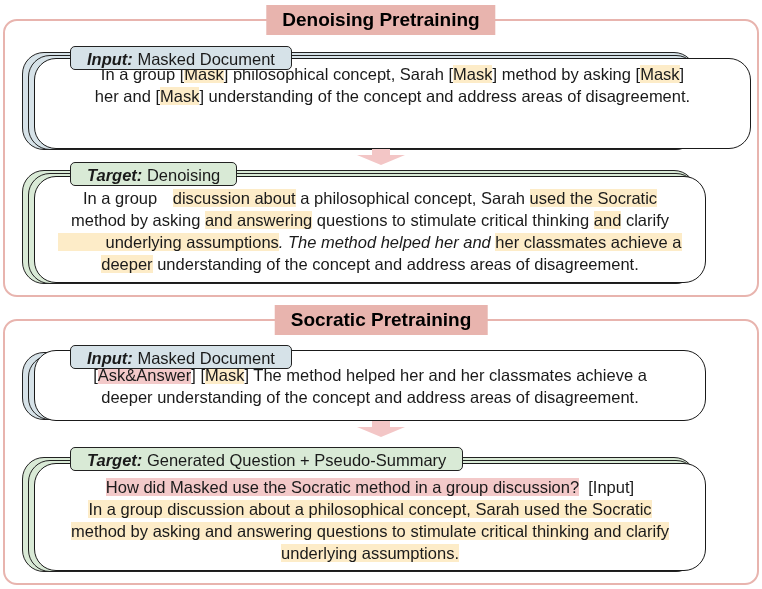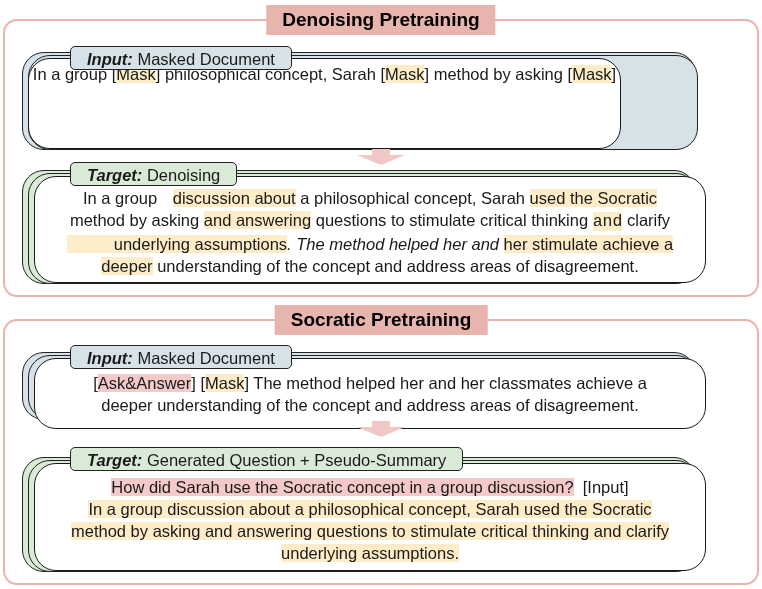--- a/index.html
+++ b/index.html
@@ -35,72 +35,73 @@
 </style>
 </head>
 <body>
 
 <div class="section" style="top:19px;height:278px;"></div>
 <div class="section-title" style="top:5px;">Denoising Pretraining</div>
 
 <div class="card">
   <div class="stack blue" style="left:22px;top:52px;width:674px;height:98px;"></div>
   <div class="stack blue" style="left:28px;top:55px;width:670px;height:95px;"></div>
-  <div class="main-box" id="d-in" style="left:28px;top:58px;width:593px;height:91px;padding-top:4px;">
+  <div class="main-box" id="d-in" style="left:34px;top:58px;width:717px;height:91px;padding-top:4px;">
       <span class="line"><span style="white-space: pre;">In a group [</span><span class="hl" style="white-space: pre;">Mask</span><span style="white-space: pre;">] philosophical concept, Sarah [</span><span class="hl" style="white-space: pre;">Mask</span><span style="white-space: pre;">] method by asking [</span><span class="hl" style="white-space: pre;">Mask</span><span style="white-space: pre;">]</span></span>
+      <span class="line"><span style="white-space: pre;">her and [</span><span class="hl" style="white-space: pre;">Mask</span><span style="white-space: pre;">] understanding of the concept and address areas of disagreement.</span></span>
     </div>
   <div class="label-tab blue" style="left:70px;top:46px;">
     <b>Input:</b><span> Masked Document</span>
   </div>
 </div>
 
 <div>
   <div class="arrow-body" style="left:372px;top:149px;width:18px;height:7px;"></div>
   <div class="arrow-head" style="left:357px;top:155px;"></div>
 </div>
 
 <div class="card">
   <div class="stack green" style="left:22px;top:170px;width:674px;height:114px;"></div>
   <div class="stack green" style="left:28px;top:173px;width:670px;height:111px;"></div>
   <div class="main-box" id="d-tg" style="left:34px;top:176px;width:672px;height:107px;padding-top:10px;">
       <span class="line"><span style="white-space: pre;">In a group </span><span class="hl" style="white-space: pre; margin-left: 11px;">discussion about</span><span style="white-space: pre;"> a philosophical concept, Sarah </span><span class="hl" style="white-space: pre;">used the Socratic</span></span>
-      <span class="line"><span style="white-space: pre;">method by asking </span><span class="hl" style="white-space: pre;">and answering</span><span style="white-space: pre;"> questions to stimulate critical thinking </span><span class="hl" style="white-space: pre; font-family: Liberation Mono, monospace;">and</span><span style="white-space: pre;"> clarify</span></span>
-      <span class="line"><span class="hl" style="white-space: pre; padding-left: 47px;">underlying assumptions</span><span style="white-space: pre; font-style: italic;">. The method helped her and </span><span class="hl" style="white-space: pre;">her stimulate achieve a</span></span>
+      <span class="line"><span style="white-space: pre;">method by asking </span><span class="hl" style="white-space: pre;">and answering</span><span style="white-space: pre;"> questions to stimulate critical thinking </span><span class="hl" style="white-space: pre;">and</span><span style="white-space: pre;"> clarify</span></span>
+      <span class="line"><span class="hl" style="white-space: pre; padding-left: 47px;">underlying assumptions</span><span style="white-space: pre; font-style: italic;">. The method helped her and </span><span class="hl" style="white-space: pre;">her classmates achieve a</span></span>
       <span class="line"><span class="hl" style="white-space: pre;">deeper</span><span style="white-space: pre;"> understanding of the concept and address areas of disagreement.</span></span>
     </div>
   <div class="label-tab green" style="left:70px;top:162px;">
     <b>Target:</b><span> Denoising</span>
   </div>
 </div>
 
 <div class="section" style="top:319px;height:266px;"></div>
 <div class="section-title" style="top:305px;">Socratic Pretraining</div>
 
 <div class="card">
   <div class="stack blue" style="left:22px;top:352px;width:674px;height:68px;"></div>
   <div class="stack blue" style="left:28px;top:355px;width:670px;height:65px;"></div>
-  <div class="main-box" id="s-in" style="left:34px;top:358px;width:672px;height:71px;padding-top:13px;">
+  <div class="main-box" id="s-in" style="left:34px;top:350px;width:672px;height:71px;padding-top:13px;">
       <span class="line"><span style="white-space: pre;">[</span><span class="hlp" style="white-space: pre;">Ask&amp;Answer</span><span style="white-space: pre;">] [</span><span class="hl" style="white-space: pre;">Mask</span><span style="white-space: pre;">] The method helped her and her classmates achieve a</span></span>
       <span class="line"><span style="white-space: pre;">deeper understanding of the concept and address areas of disagreement.</span></span>
     </div>
   <div class="label-tab blue" style="left:70px;top:345px;">
     <b>Input:</b><span> Masked Document</span>
   </div>
 </div>
 
 <div>
   <div class="arrow-body" style="left:372px;top:421px;width:18px;height:7px;"></div>
   <div class="arrow-head" style="left:357px;top:427px;"></div>
 </div>
 
 <div class="card">
   <div class="stack green" style="left:22px;top:457px;width:674px;height:115px;"></div>
   <div class="stack green" style="left:28px;top:460px;width:670px;height:112px;"></div>
   <div class="main-box" id="s-tg" style="left:34px;top:463px;width:672px;height:108px;padding-top:12px;">
-      <span class="line"><span class="hlp" style="white-space: pre;">How did Sarah use the Socratic concept in a group discussion?</span><span style="white-space: pre;">  [Input]</span></span>
+      <span class="line"><span class="hlp" style="white-space: pre;">How did Masked use the Socratic method in a group discussion?</span><span style="white-space: pre;">  [Input]</span></span>
       <span class="line"><span class="hl" style="white-space: pre;">In a group discussion about a philosophical concept, Sarah used the Socratic</span></span>
       <span class="line"><span class="hl" style="white-space: pre;">method by asking and answering questions to stimulate critical thinking and clarify</span></span>
       <span class="line"><span class="hl" style="white-space: pre;">underlying assumptions.</span></span>
     </div>
   <div class="label-tab green" style="left:70px;top:447px;">
     <b>Target:</b><span> Generated Question + Pseudo-Summary</span>
   </div>
 </div>
 
 </body></html>

